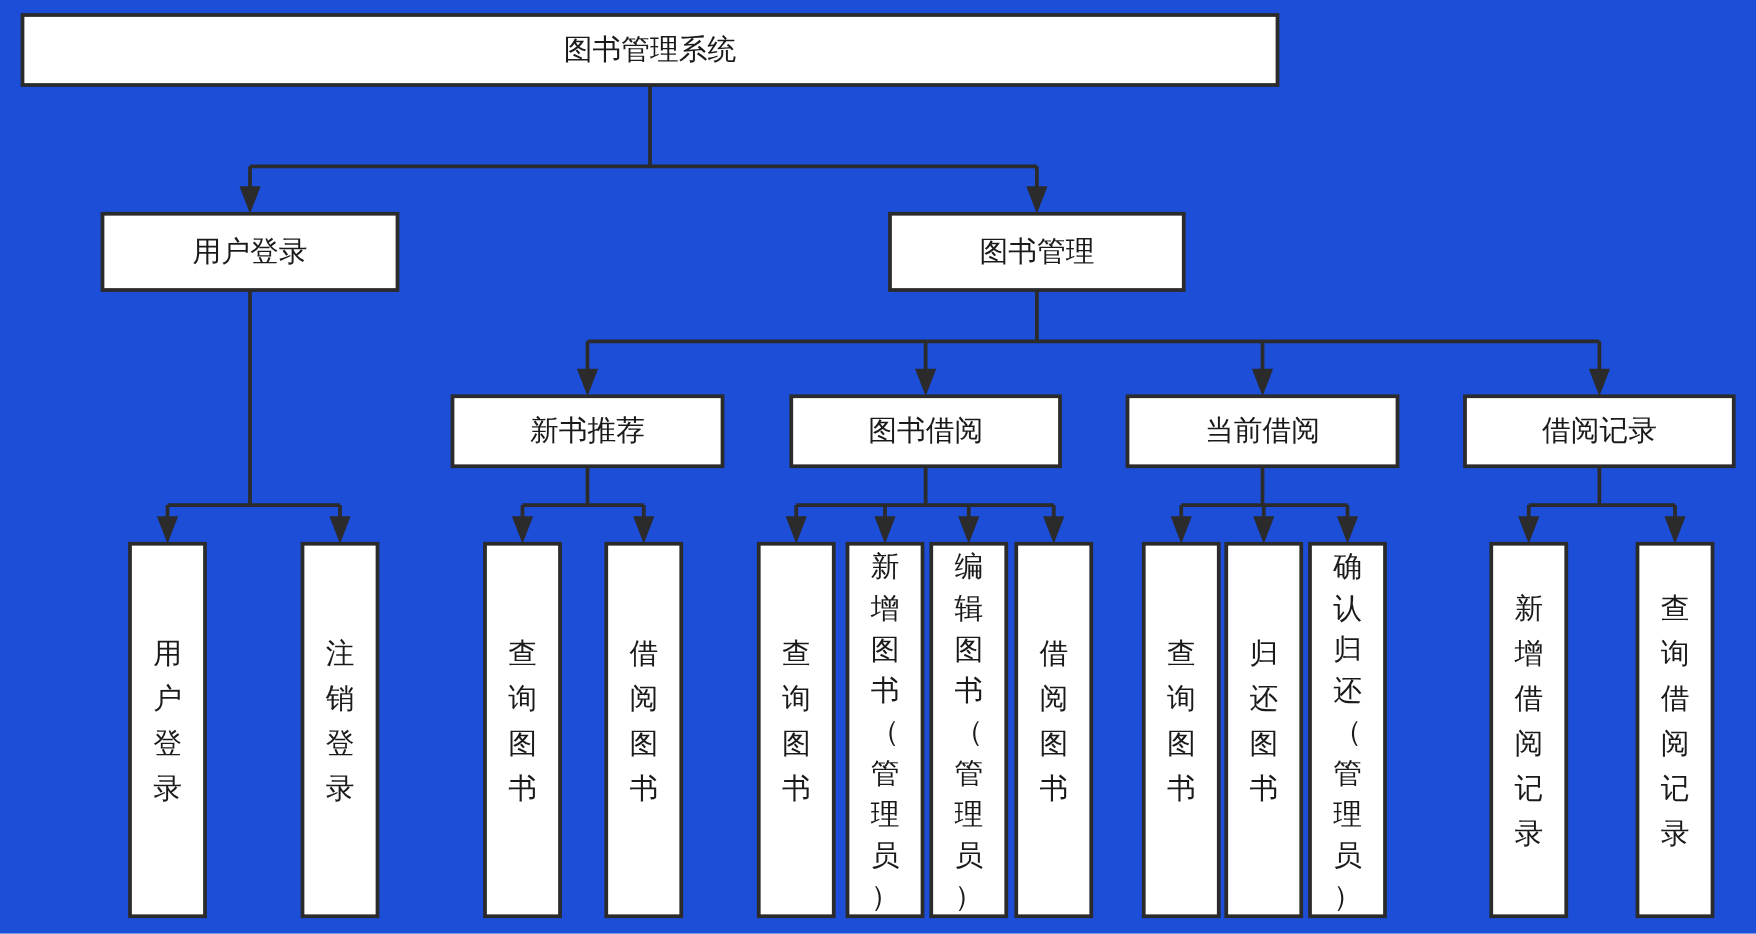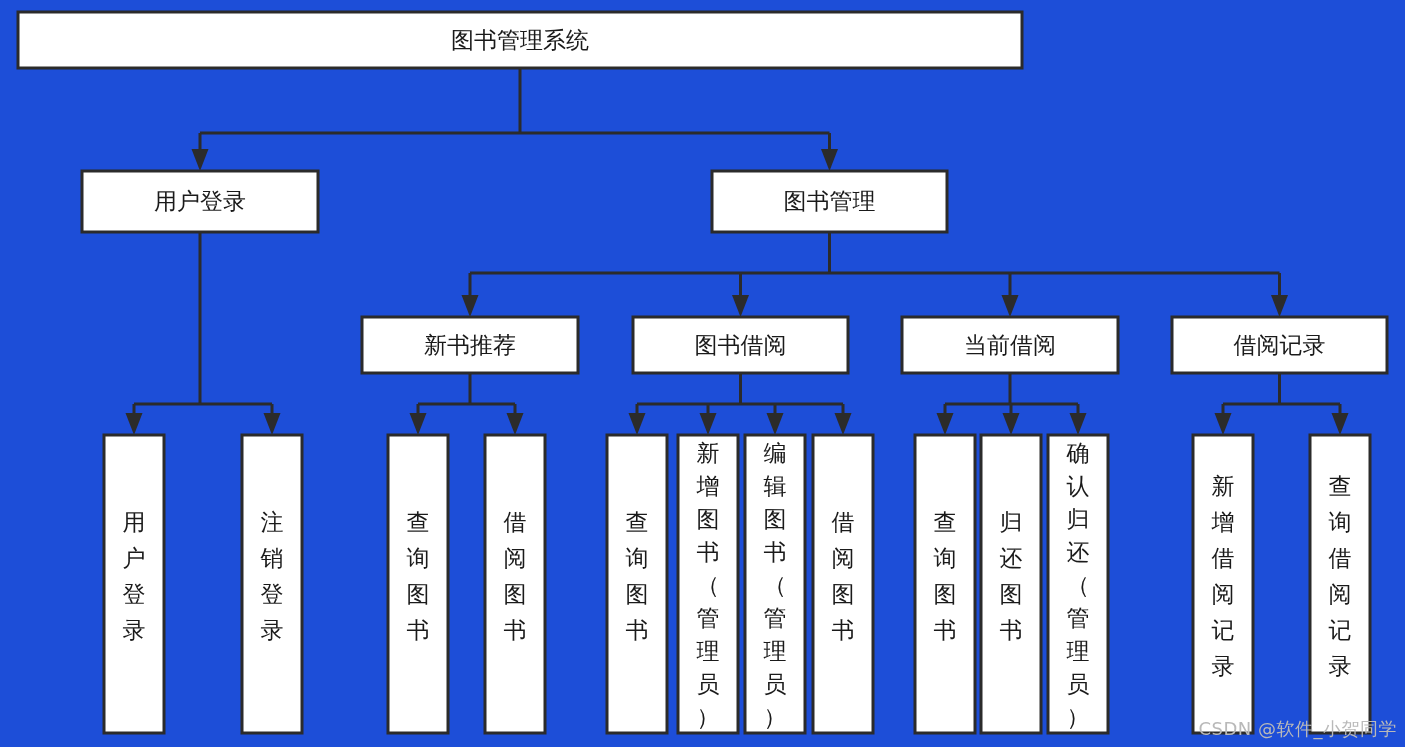--- a/index.html
+++ b/index.html
@@ -217,14 +217,13 @@
         <g>
           <rect class="node-box" x="1193" y="435" width="60" height="298"></rect>
           <text class="node-label-v" x="1223" y="494" font-size="25"><tspan x="1223" dy="0">新</tspan><tspan x="1223" dy="36">增</tspan><tspan x="1223" dy="36">借</tspan><tspan x="1223" dy="36">阅</tspan><tspan x="1223" dy="36">记</tspan><tspan x="1223" dy="36">录</tspan></text>
         </g>
         <g>
           <rect class="node-box" x="1310" y="435" width="60" height="298"></rect>
           <text class="node-label-v" x="1340" y="494" font-size="25"><tspan x="1340" dy="0">查</tspan><tspan x="1340" dy="36">询</tspan><tspan x="1340" dy="36">借</tspan><tspan x="1340" dy="36">阅</tspan><tspan x="1340" dy="36">记</tspan><tspan x="1340" dy="36">录</tspan></text>
         </g>
       </g>
   </svg>
-  <div class="watermark-text">CSDN @软件_小贺同学</div>
 </div>
 
 </body></html>

